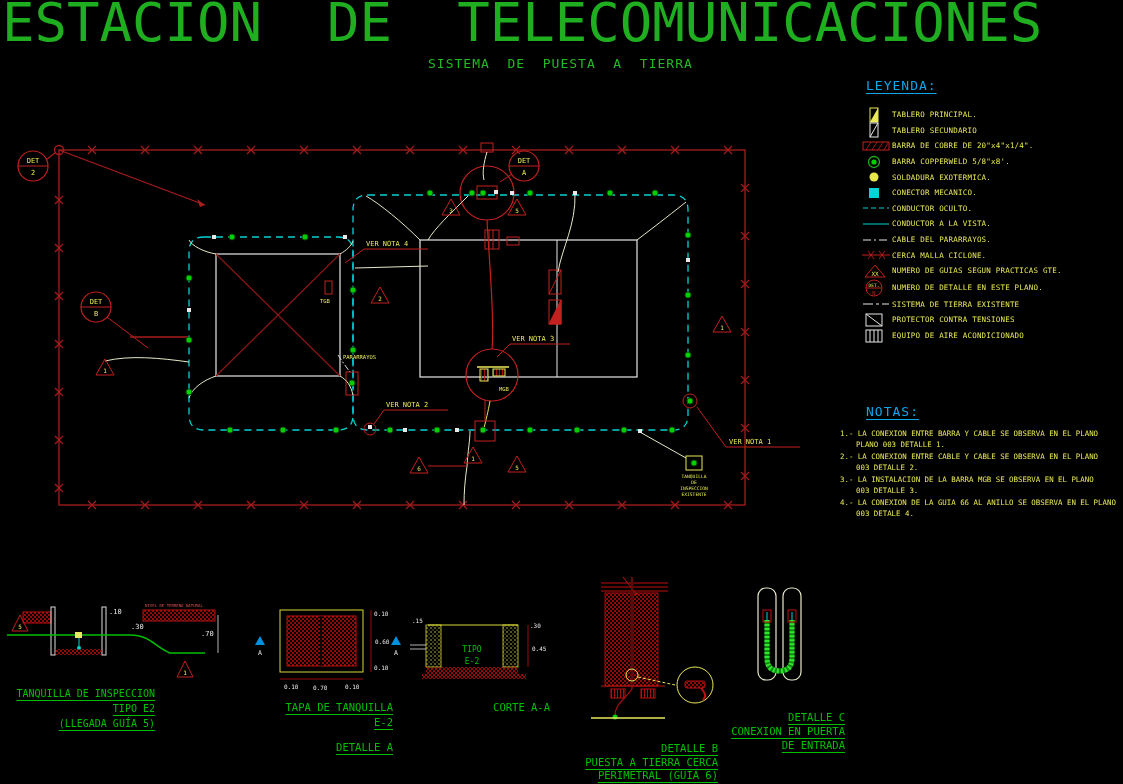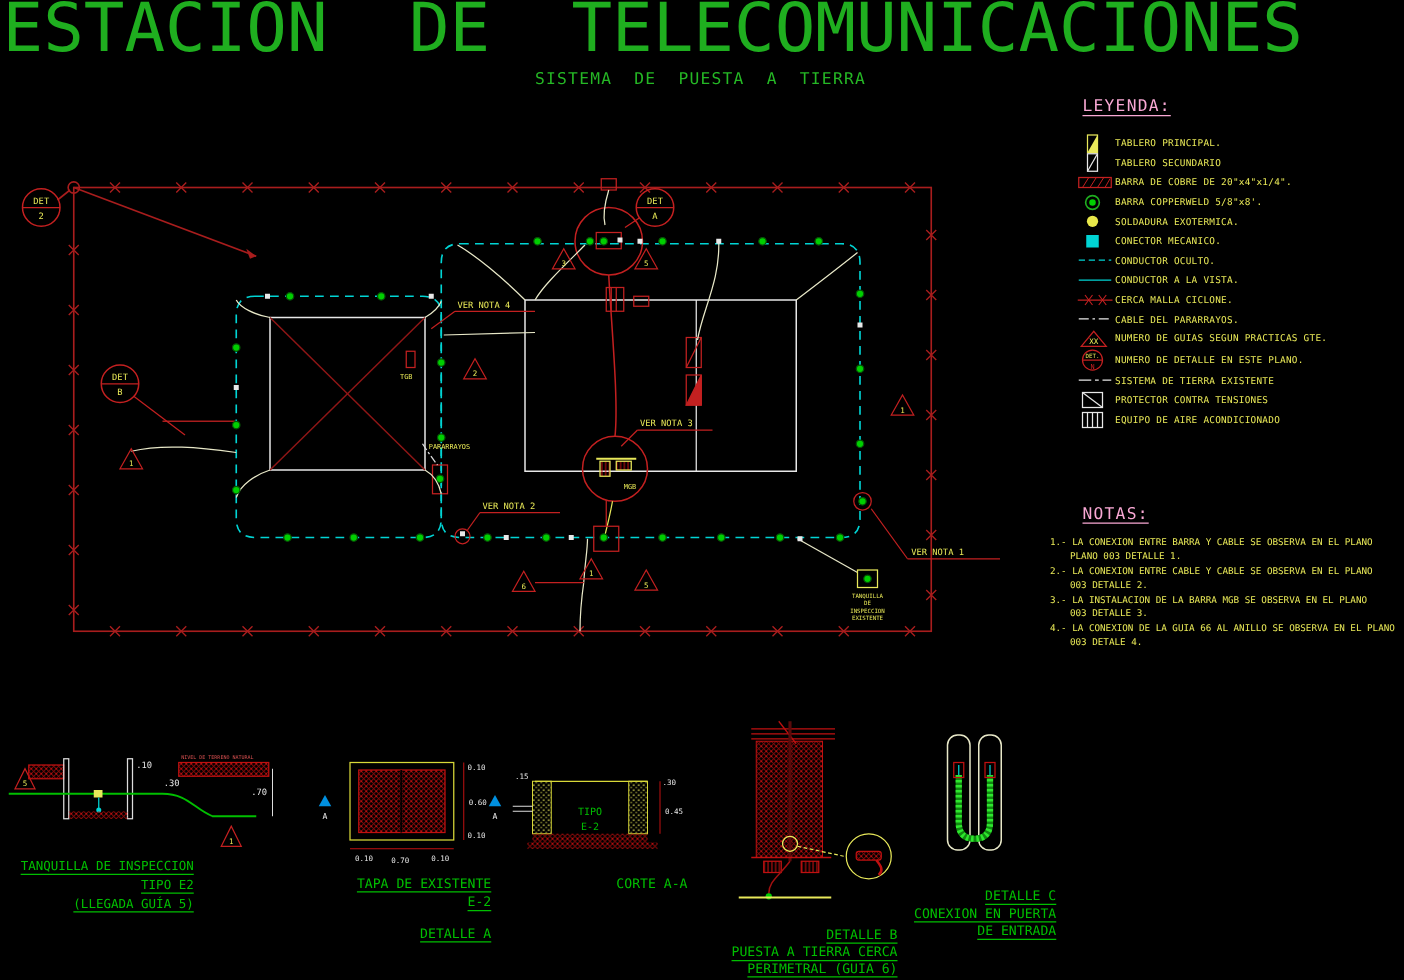--- a/index.html
+++ b/index.html
@@ -1,21 +1,21 @@
 <!DOCTYPE html>
 <html><head>
 <meta charset="utf-8">
 <style>
   html,body{margin:0;padding:0;background:#000;}
   .page{position:relative;width:1123px;height:784px;background:#000;overflow:hidden;
         font-family:"DejaVu Sans Mono",monospace;}
   .abs{position:absolute;}
   .title{left:2px;top:-9px;font-size:54px;color:#1fae1f;white-space:pre;letter-spacing:0px;font-weight:400;}
   .subtitle{left:428px;top:56px;font-size:13px;color:#25b825;white-space:pre;letter-spacing:1px;text-align:right;}
-  .sec-title{font-size:13px;color:#f9a8d4;letter-spacing:1px;text-decoration:underline;text-underline-offset:3px;}
+  .sec-title{font-size:13px;color:#0ea5e9;letter-spacing:1px;text-decoration:underline;text-underline-offset:3px;}
   .legend{left:862px;top:78px;width:258px;}
   .legend .rows{margin-top:14px;}
   .lrow{display:flex;align-items:center;height:15.6px;}
   .lsym{width:30px;flex:none;display:flex;align-items:center;}
   .llab{font-size:7.5px;color:#e9e957;white-space:nowrap;letter-spacing:0.2px;}
   .notes{left:840px;top:404px;width:285px;}
   .notes .nt{margin-left:26px;}
   .nitems{margin-top:10px;}
   .nitem{font-size:7.4px;line-height:10.5px;color:#e9e957;white-space:pre-line;
          padding-left:16px;text-indent:-16px;margin-bottom:2px;}
@@ -366,33 +366,33 @@
         <span class="lsym">
             <svg width="30" height="16">
               <line x1="1" y1="8" x2="27" y2="8" stroke="#00d4d4"></line>
             </svg>
           </span>
         <span class="llab">CONDUCTOR A LA VISTA.</span>
       </div>
       <div class="lrow">
         <span class="lsym">
             <svg width="30" height="16">
+              <line x1="1" y1="8" x2="27" y2="8" stroke="#e8e8e8" stroke-dasharray="8,3,2,3"></line>
+            </svg>
+          </span>
+        <span class="llab">CABLE DEL PARARRAYOS.</span>
+      </div>
+      <div class="lrow">
+        <span class="lsym">
+            <svg width="30" height="16">
               <line x1="0" y1="8" x2="28" y2="8" stroke="#c32020"></line>
               <path d="M6,4 L12,12 M12,4 L6,12 M17,4 L23,12 M23,4 L17,12" stroke="#c32020" stroke-width="0.9"></path>
             </svg>
           </span>
         <span class="llab">CERCA MALLA CICLONE.</span>
-      </div>
-      <div class="lrow">
-        <span class="lsym">
-            <svg width="30" height="16">
-              <line x1="1" y1="8" x2="27" y2="8" stroke="#e8e8e8" stroke-dasharray="8,3,2,3"></line>
-            </svg>
-          </span>
-        <span class="llab">CABLE DEL PARARRAYOS.</span>
       </div>
       <div class="lrow">
         <span class="lsym">
             <svg width="30" height="16">
               <polygon points="3,14 23,14 13,2" stroke="#c32020" fill="none"></polygon>
               <text x="13" y="12.5" font-size="6" fill="#e9e957" text-anchor="middle">XX</text>
             </svg>
           </span>
         <span class="llab">NUMERO DE GUIAS SEGUN PRACTICAS GTE.</span>
       </div>
@@ -487,21 +487,21 @@
     <line x1="27" y1="86" x2="110" y2="86" stroke="#c01010" stroke-width="0.8"></line>
     <text x="31" y="96" font-size="6" fill="#e8e8e8">0.10</text>
     <text x="60" y="97" font-size="6" fill="#e8e8e8">0.70</text>
     <text x="92" y="96" font-size="6" fill="#e8e8e8">0.10</text>
     <line x1="118" y1="17" x2="118" y2="79" stroke="#c01010" stroke-width="0.8"></line>
     <text x="121" y="23" font-size="6" fill="#e8e8e8">0.10</text>
     <text x="122" y="51" font-size="6" fill="#e8e8e8">0.60</text>
     <text x="121" y="77" font-size="6" fill="#e8e8e8">0.10</text>
   </svg>
   <div class="abs cap" style="left:253px;top:700px;width:140px;font-size:10.5px">
-    <span class="ln"><span>TAPA DE EXISTENTE</span></span>
+    <span class="ln"><span>TAPA DE TANQUILLA</span></span>
     <span class="ln"><span>E-2</span></span>
   </div>
   <div class="abs cap" style="left:253px;top:740px;width:140px;font-size:10.5px">
     <span class="ln"><span>DETALLE A</span></span>
   </div>
 
   <svg class="abs" style="left:410px;top:595px" width="140" height="102" viewBox="0 0 140 102">
     <line x1="18" y1="30" x2="108" y2="30" stroke="#d8d838"></line>
     <rect x="16" y="30" width="15" height="42" fill="url(#speckle)" stroke="#d8d838" stroke-width="0.8"></rect>
     <rect x="93" y="30" width="15" height="42" fill="url(#speckle)" stroke="#d8d838" stroke-width="0.8"></rect>

